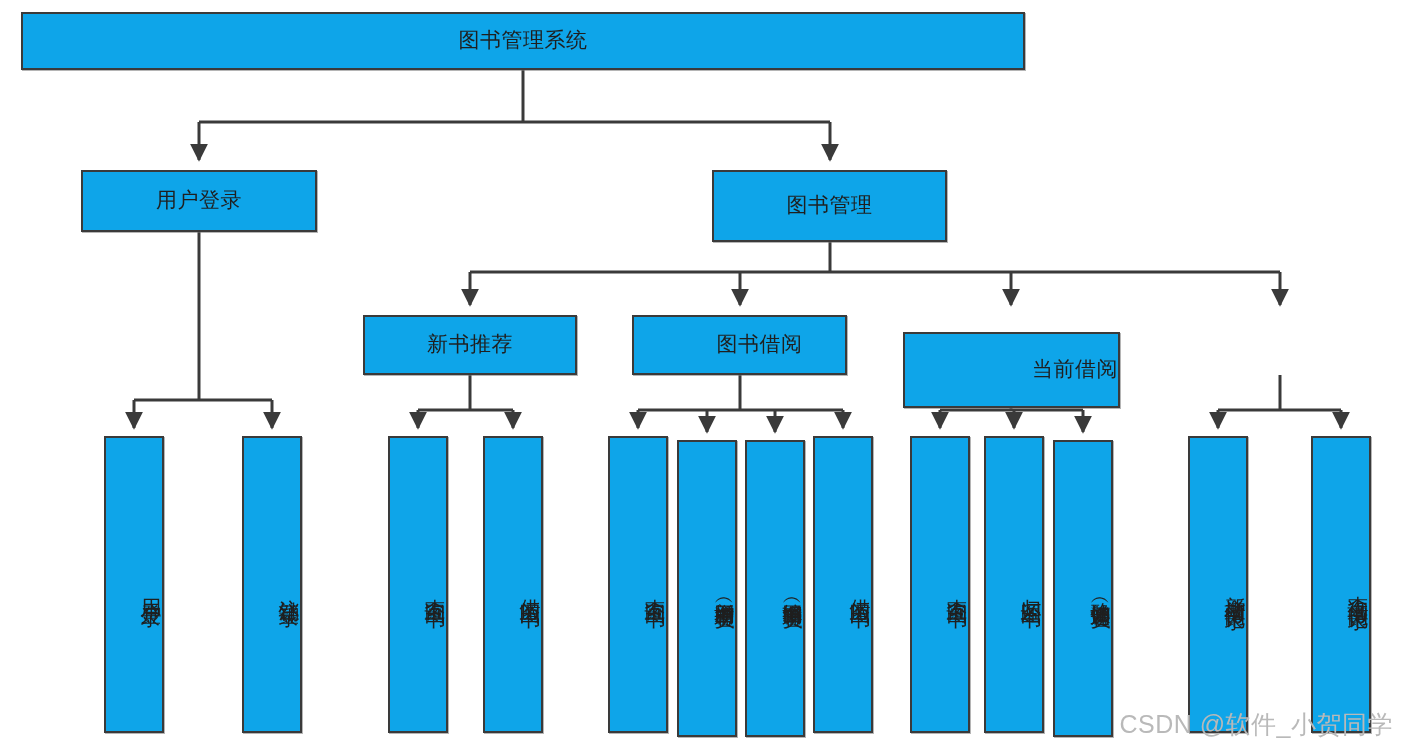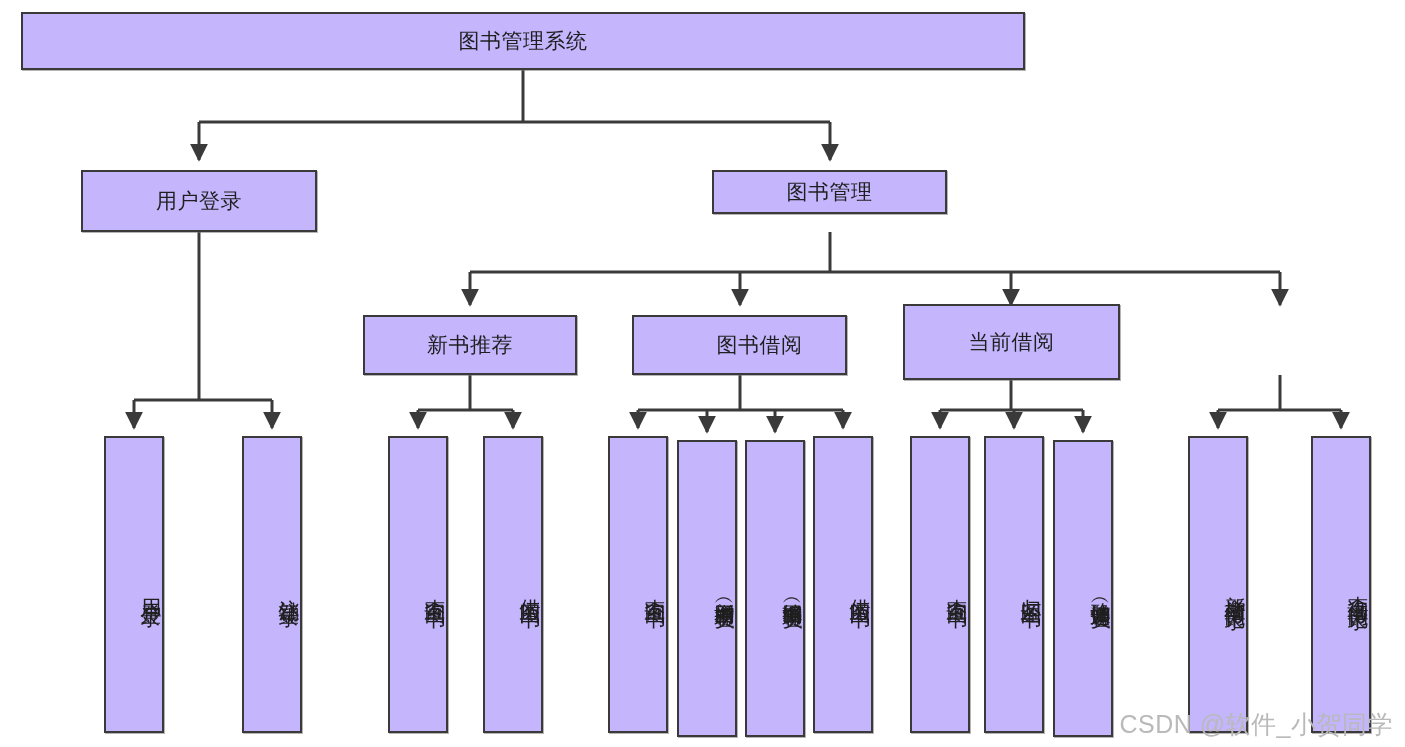--- a/index.html
+++ b/index.html
@@ -14,26 +14,27 @@
     position: relative;
     width: 1405px;
     height: 747px;
     background: #ffffff;
     overflow: hidden;
   }
   .node {
     position: absolute;
     box-sizing: border-box;
     border: 2px solid #3a3a3a;
-    background: #c4b5fd;
+    background: #0ea5e9;
     display: flex;
     align-items: center;
     justify-content: center;
     color: #1f1f1f;
     box-shadow: 1px 1px 0 rgba(120,120,120,0.55);
+    font-family: Liberation Serif, serif;
   }
   .node.h {
     font-size: 21px;
     letter-spacing: 0.5px;
     line-height: 1.2;
   }
   .node.v {
     font-size: 21px;
     writing-mode: vertical-rl;
     text-orientation: upright;
@@ -121,31 +122,31 @@
     </g>
   </svg>
 
   <div class="node h" style="left:21px; top:12px; width:1004px; height:58px;">
     <span>图书管理系统</span>
   </div>
 
   <div class="node h" style="left:81px; top:170px; width:236px; height:62px;">
     <span>用户登录</span>
   </div>
-  <div class="node h" style="left:712px; top:170px; width:235px; height:44px;">
+  <div class="node h" style="left:712px; top:170px; width:235px; height:72px;">
     <span>图书管理</span>
   </div>
 
   <div class="node h" style="left:363px; top:315px; width:214px; height:60px;">
     <span>新书推荐</span>
   </div>
   <div class="node h" style="left:632px; top:315px; width:215px; height:60px;padding-left:40px;">
     <span>图书借阅</span>
   </div>
-  <div class="node h" style="left:903px; top:304px; width:217px; height:76px;">
+  <div class="node h" style="left:903px; top:332px; width:217px; height:76px;justify-content:flex-end;">
     <span>当前借阅</span>
   </div>
 
   <div class="node v" style="left:104px; top:436px; width:60px; height:297px;">
     <span>用户登录</span>
   </div>
   <div class="node v" style="left:242px; top:436px; width:60px; height:297px;">
     <span>注销登录</span>
   </div>
   <div class="node v" style="left:388px; top:436px; width:60px; height:297px;">

